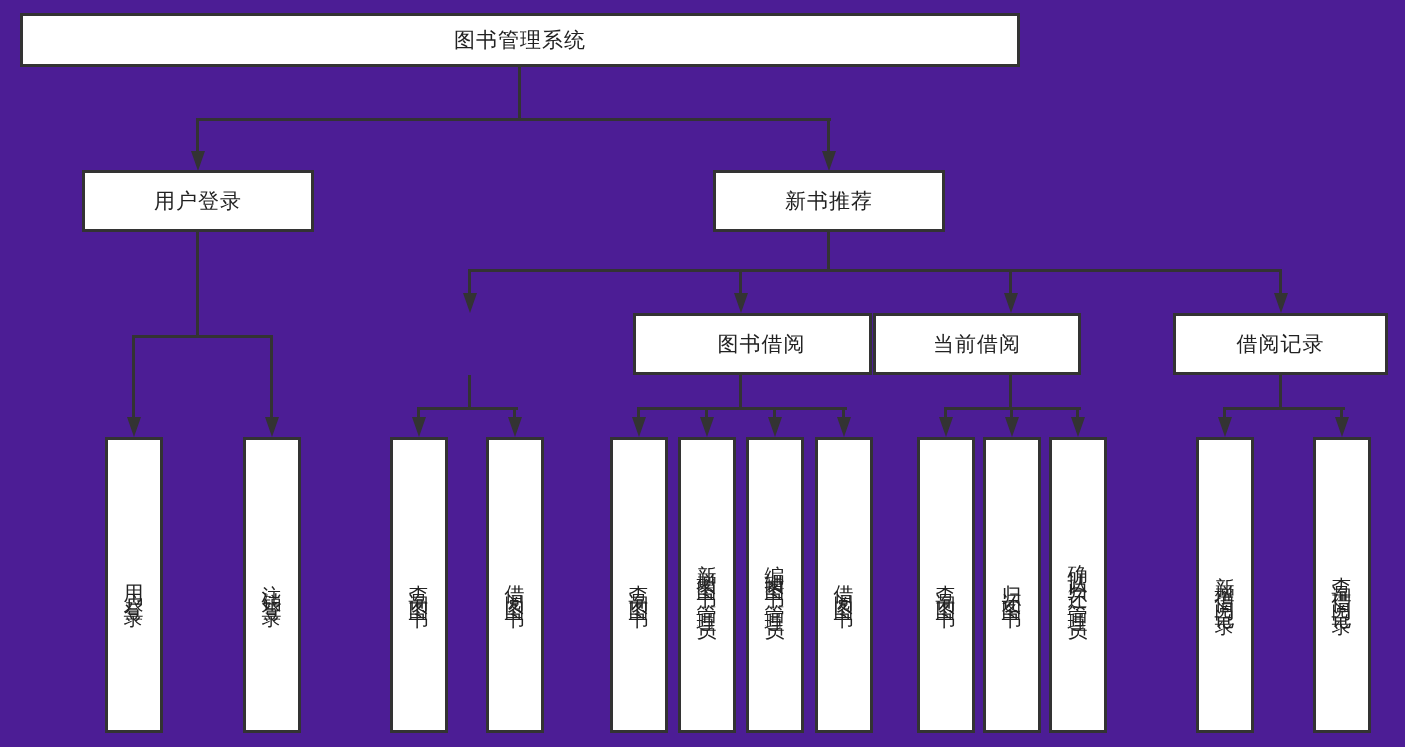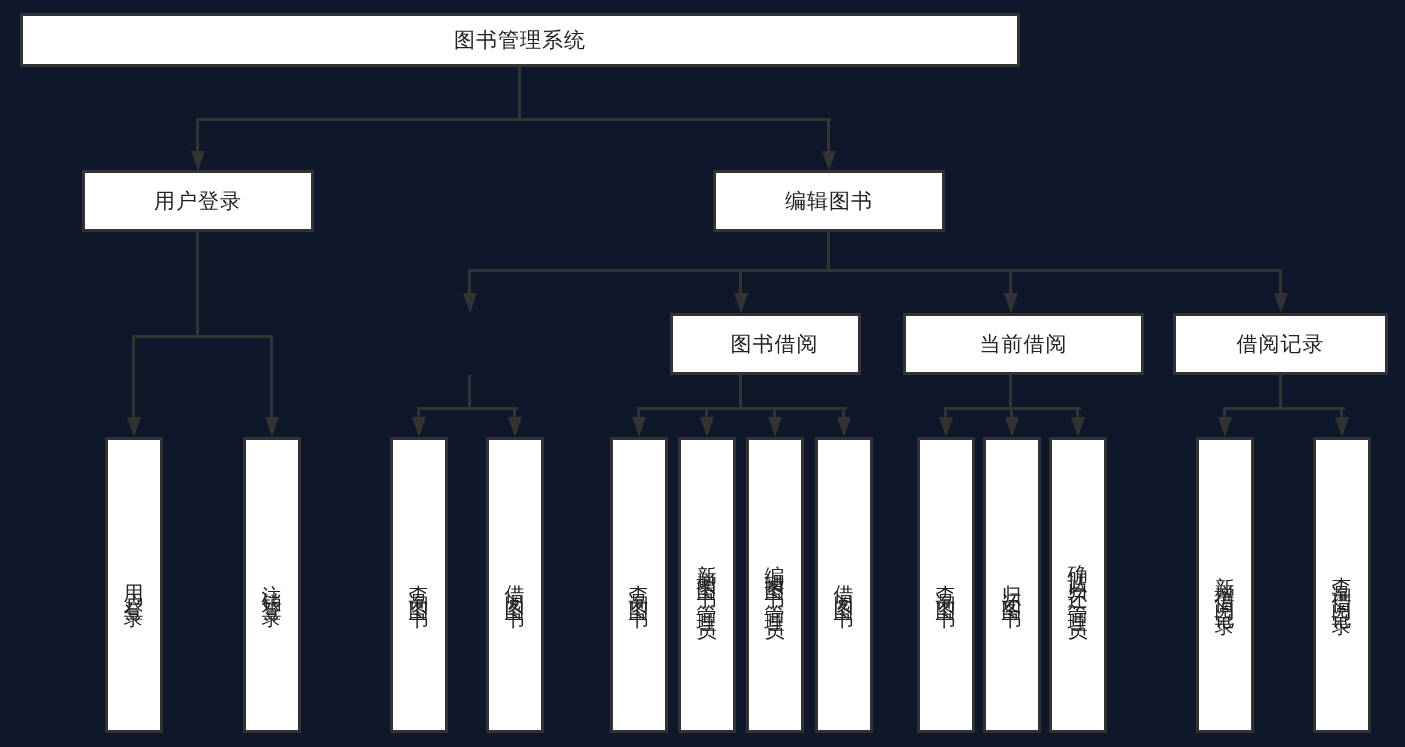--- a/index.html
+++ b/index.html
@@ -1,16 +1,16 @@
 <!DOCTYPE html>
 <html><head>
 <meta charset="utf-8">
 <style>
   html,body{margin:0;padding:0;background:#fff;}
-  .canvas{position:relative;width:1405px;height:747px;background:#0f172a;
+  .canvas{position:relative;width:1405px;height:747px;background:#4c1d95;
           font-family:"Liberation Sans","DejaVu Sans",sans-serif;overflow:hidden;}
   .box{position:absolute;border:3px solid #333;background:#fff;box-sizing:border-box;
        display:flex;align-items:center;justify-content:center;color:#222;}
   .hbox{font-size:21px;letter-spacing:1px;}
   .leaf{width:58px;height:296px;top:437px;writing-mode:vertical-rl;
         font-size:20px;letter-spacing:8px;line-height:1;}
   .v{position:absolute;width:3px;background:#333;}
   .h{position:absolute;height:3px;background:#333;}
   .a{position:absolute;width:0;height:0;border-left:7px solid transparent;
      border-right:7px solid transparent;border-top:20px solid #333;}
@@ -30,45 +30,45 @@
   <div class="h" style="left:196px;top:118px;width:635px;"></div>
   <div class="v" style="left:196px;top:118px;height:36px;"></div>
   <div class="a" style="left:191px;top:151px;"></div>
   <div class="v" style="left:827px;top:118px;height:36px;"></div>
   <div class="a" style="left:822px;top:151px;"></div>
 
   <div class="box hbox" style="left:82px;top:170px;width:232px;height:62px;">
     <span>用户登录</span>
   </div>
   <div class="box hbox" style="left:713px;top:170px;width:232px;height:62px;">
-    <span>编辑图书</span>
+    <span>新书推荐</span>
   </div>
 
   <div class="v" style="left:196px;top:232px;height:105px;"></div>
   <div class="h" style="left:132px;top:335px;width:141px;"></div>
   <div class="v" style="left:132px;top:335px;height:84px;"></div>
   <div class="a" style="left:127px;top:417px;"></div>
   <div class="v" style="left:270px;top:335px;height:84px;"></div>
   <div class="a" style="left:265px;top:417px;"></div>
 
   <div class="v" style="left:827px;top:232px;height:40px;"></div>
   <div class="h" style="left:468px;top:269px;width:814px;"></div>
   <div class="v" style="left:468px;top:269px;height:26px;"></div>
   <div class="a" style="left:463px;top:293px;"></div>
   <div class="v" style="left:739px;top:269px;height:26px;"></div>
   <div class="a" style="left:734px;top:293px;"></div>
   <div class="v" style="left:1009px;top:269px;height:26px;"></div>
   <div class="a" style="left:1004px;top:293px;"></div>
   <div class="v" style="left:1279px;top:269px;height:26px;"></div>
   <div class="a" style="left:1274px;top:293px;"></div>
 
-  <div class="box hbox" style="left:670px;top:313px;width:191px;height:62px;padding-left:18px;">
+  <div class="box hbox" style="left:633px;top:313px;width:239px;height:62px;padding-left:18px;">
     <span>图书借阅</span>
   </div>
-  <div class="box hbox" style="left:903px;top:313px;width:241px;height:62px;text-align:right;">
+  <div class="box hbox" style="left:873px;top:313px;width:208px;height:62px;text-align:right;">
     <span>当前借阅</span>
   </div>
   <div class="box hbox" style="left:1173px;top:313px;width:215px;height:62px;">
     <span>借阅记录</span>
   </div>
 
   <div class="v" style="left:468px;top:375px;height:35px;"></div>
   <div class="h" style="left:417px;top:407px;width:101px;"></div>
   <div class="v" style="left:417px;top:407px;height:12px;"></div>
   <div class="a" style="left:412px;top:417px;"></div>

